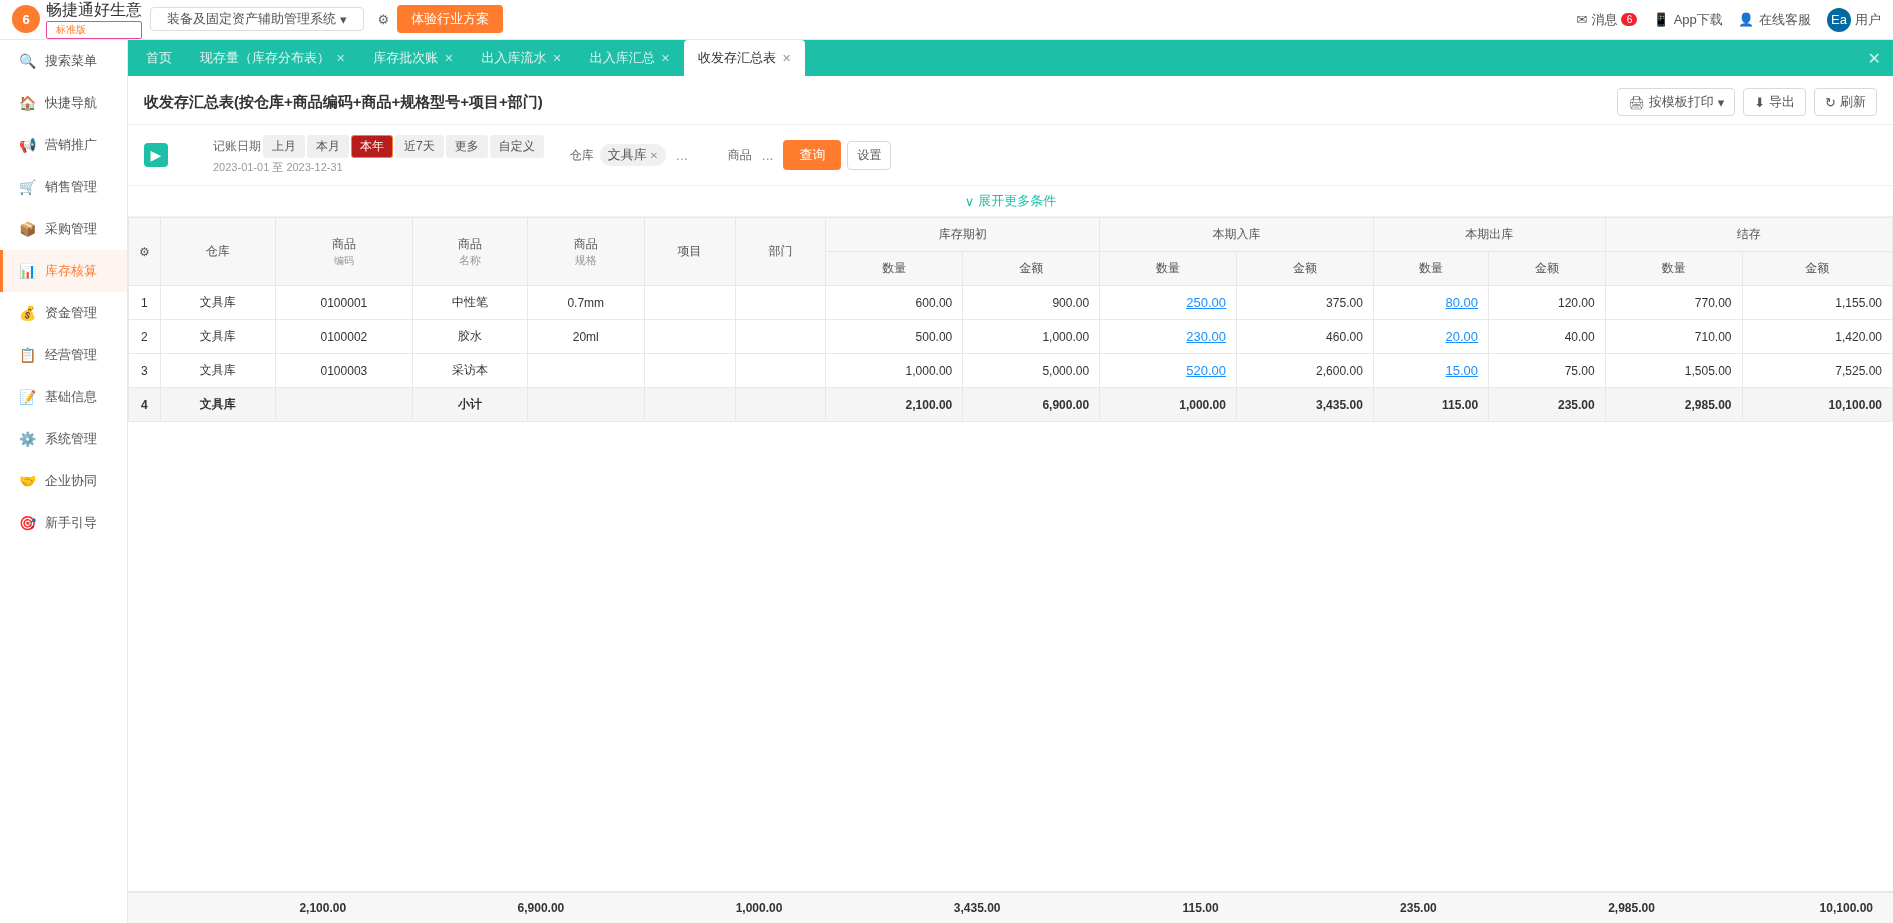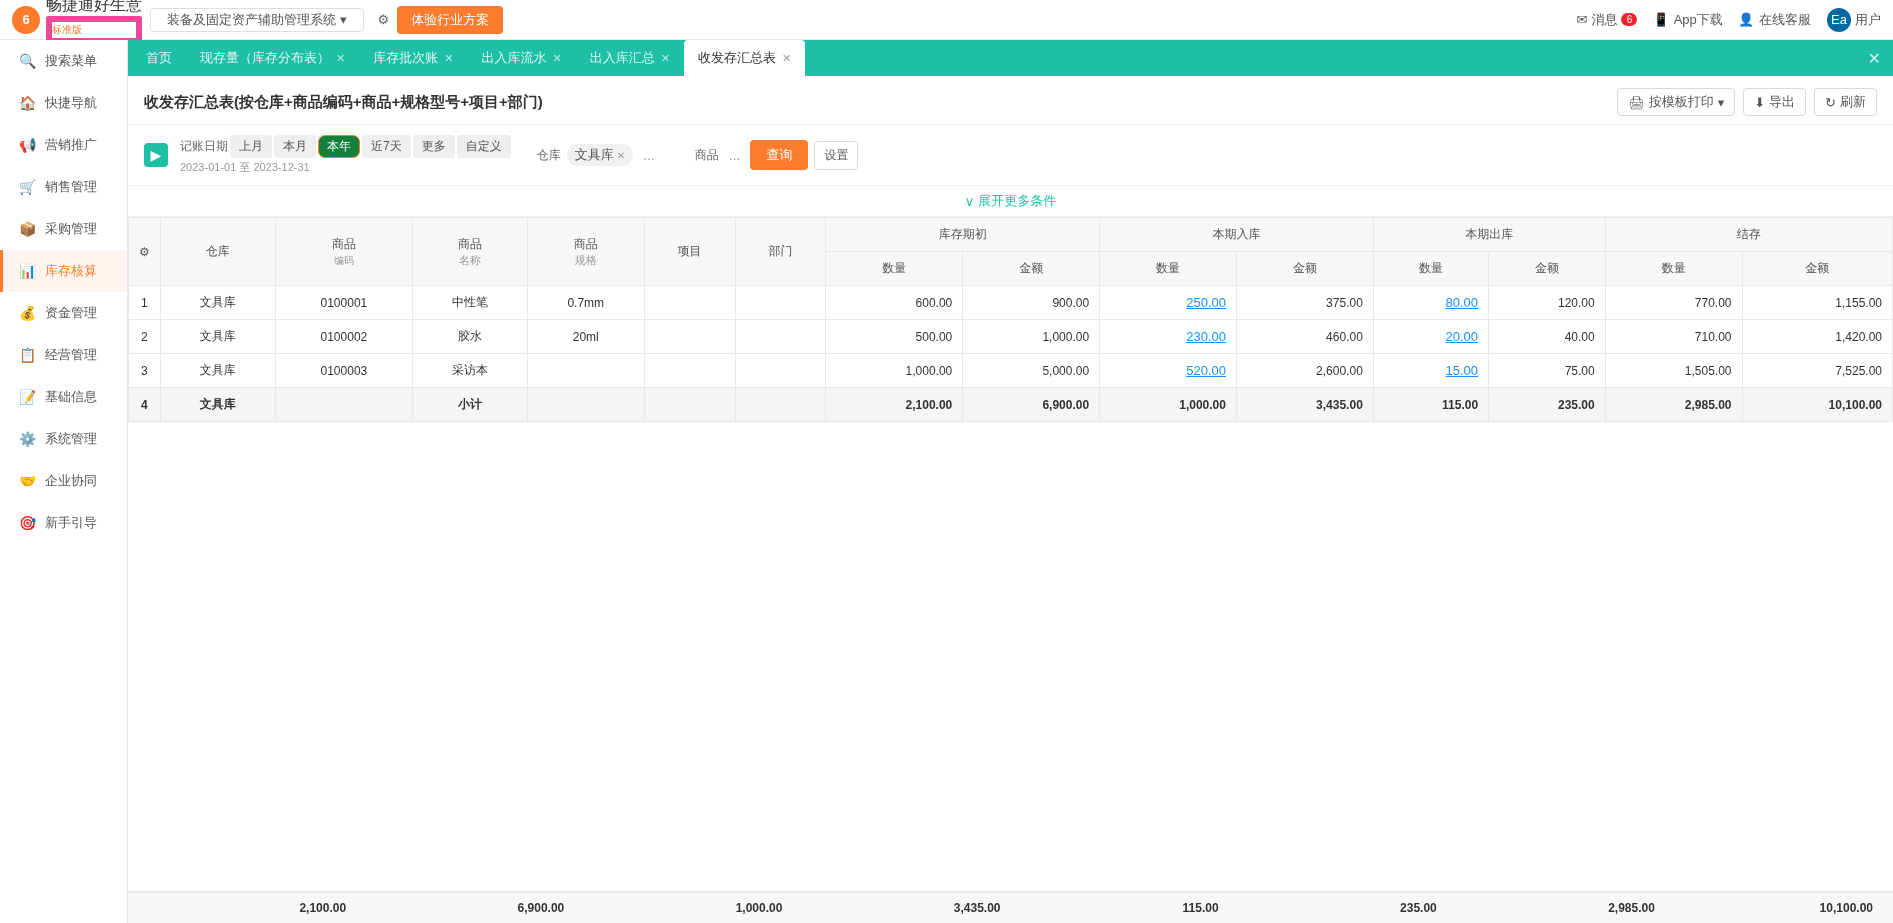--- a/index.html
+++ b/index.html
@@ -39,22 +39,22 @@
       font-size: 14px;
     }
     .logo-text {
       font-size: 16px;
       color: #333;
       line-height: 1.3;
     }
     .logo-badge {
       font-size: 10px;
       color: #ff7b2e;
-      border: 6px solid #ec4899;
-      padding: 1px 0;
+      border: 1px solid #ec4899;
+      padding: 1px 9px;
       border-radius: 2px;
     }
     .system-selector {
       display: flex;
       align-items: center;
       gap: 4px;
       padding: 2px 16px;
       border: 1px solid #ddd;
       border-radius: 4px;
       cursor: pointer;
@@ -271,24 +271,23 @@
     }
     .date-btn {
       padding: 2px 8px;
       border-radius: 3px;
       cursor: pointer;
       font-size: 12px;
       color: #555;
       border: 1px solid transparent;
     }
     .date-btn.active {
-      background: #15803d;
+      background: #b91c1c;
       color: white;
       border-color: #ff7b2e;
-      border-radius: 7px;
     }
     .date-range-text {
       font-size: 11px;
       color: #999;
       margin-top: 2px;
     }
     .warehouse-label {
       color: #666;
       font-size: 12px;
       margin-left: 20px;
@@ -406,20 +405,21 @@
     }
     .footer-cell {
       font-weight: 600;
       color: #333;
       font-size: 12px;
       text-align: center;
     }
     .filter-date-col {
       display: flex;
       flex-direction: column;
+      margin-left: 33px;
     }
     .filter-date-btns {
       display: flex;
       align-items: center;
       gap: 2px;
     }
 
     .th-group-header th {
       background: #f7f7f7;
     }

